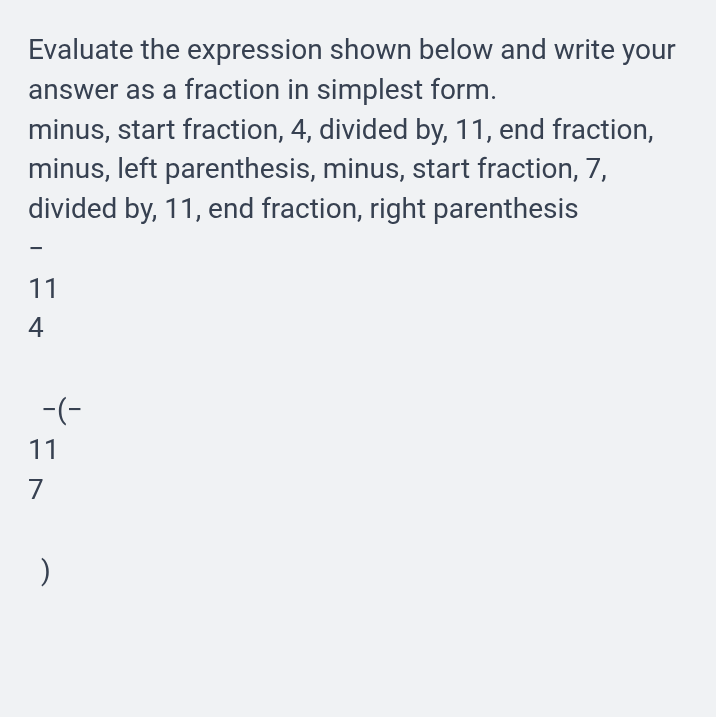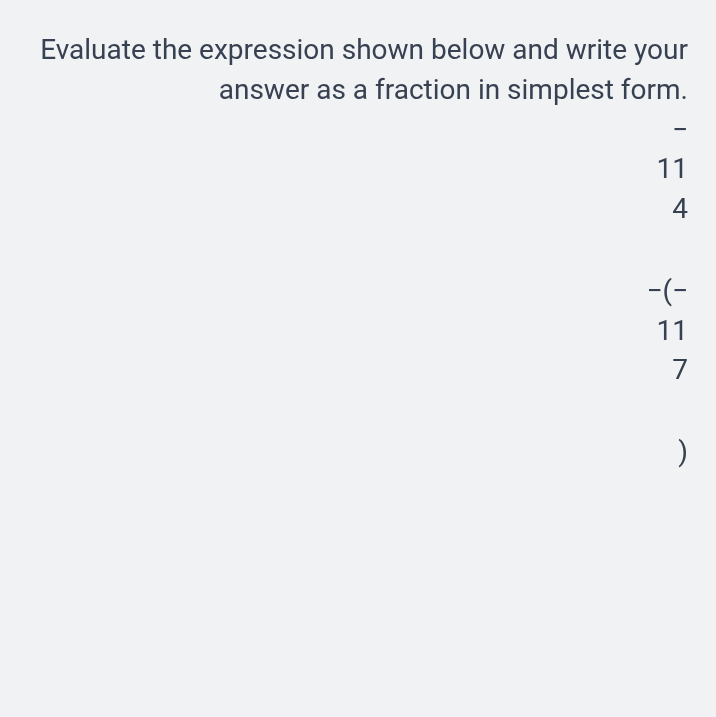--- a/index.html
+++ b/index.html
@@ -1,19 +1,18 @@
 <!DOCTYPE html>
 <html><head>
   <meta charset="utf-8">
   <style>
     * {
       margin: 0;
       padding: 0;
       box-sizing: border-box;
-      text-align: right;
     }
     body {
       width: 716px;
       height: 717px;
       background-color: #f0f2f4;
       font-family: -apple-system, BlinkMacSystemFont, "Segoe UI", Roboto, Helvetica, Arial, sans-serif;
       padding: 30px 28px;
       color: #374151;
     }
     .prompt-text {
@@ -37,20 +36,21 @@
     .indent {
       padding-left: 6px;
     }
   </style>
 </head>
 <body>
 
 <div class="prompt-text">
   <span>Evaluate the expression shown below and write your answer as a fraction in simplest form.</span>
   <br>
+  <span>minus, start fraction, 4, divided by, 11, end fraction, minus, left parenthesis, minus, start fraction, 7, divided by, 11, end fraction, right parenthesis</span>
 </div>
 
 <div class="math-block">
   <span class="math-segment">−</span>
   <span class="math-segment">11</span>
   <span class="math-segment">4</span>
   <div class="gap"></div>
   <span class="math-segment indent">&nbsp;−(−</span>
   <span class="math-segment">11</span>
   <span class="math-segment">7</span>

